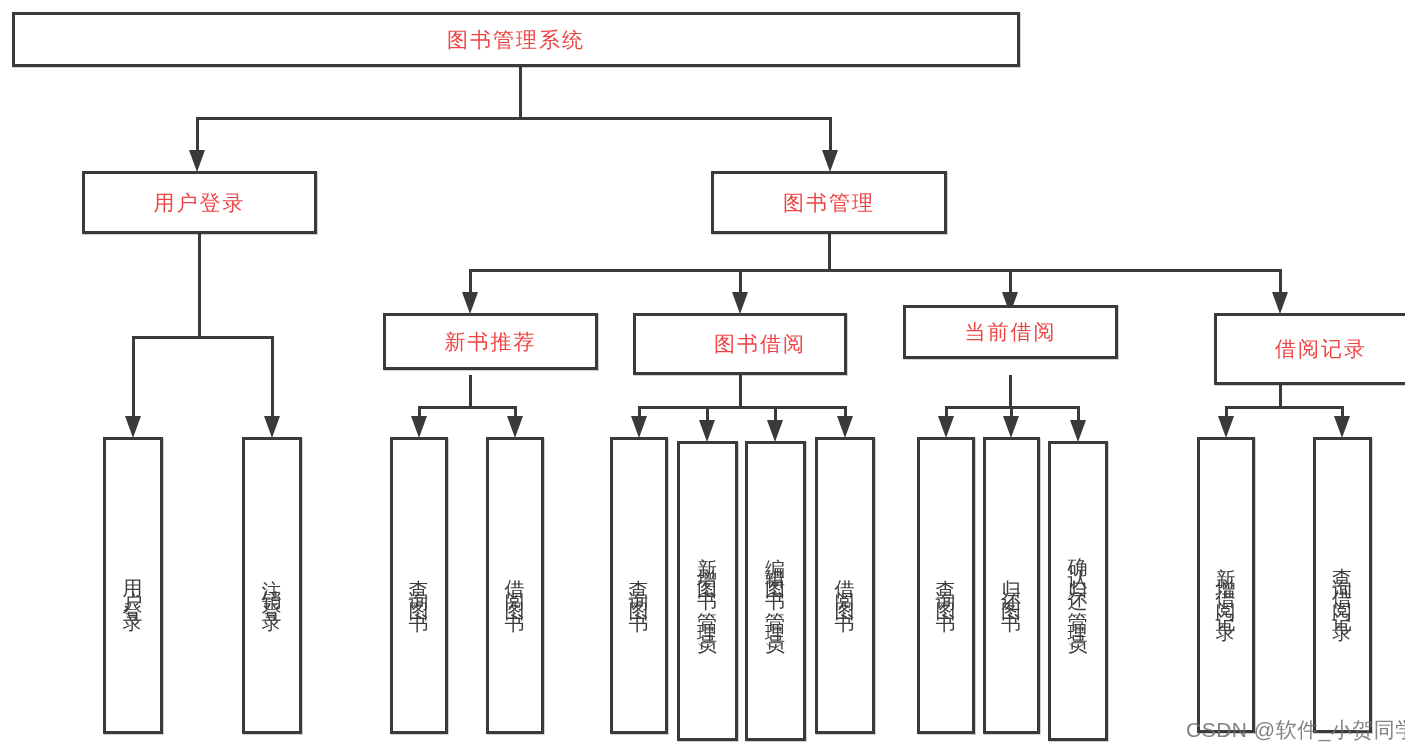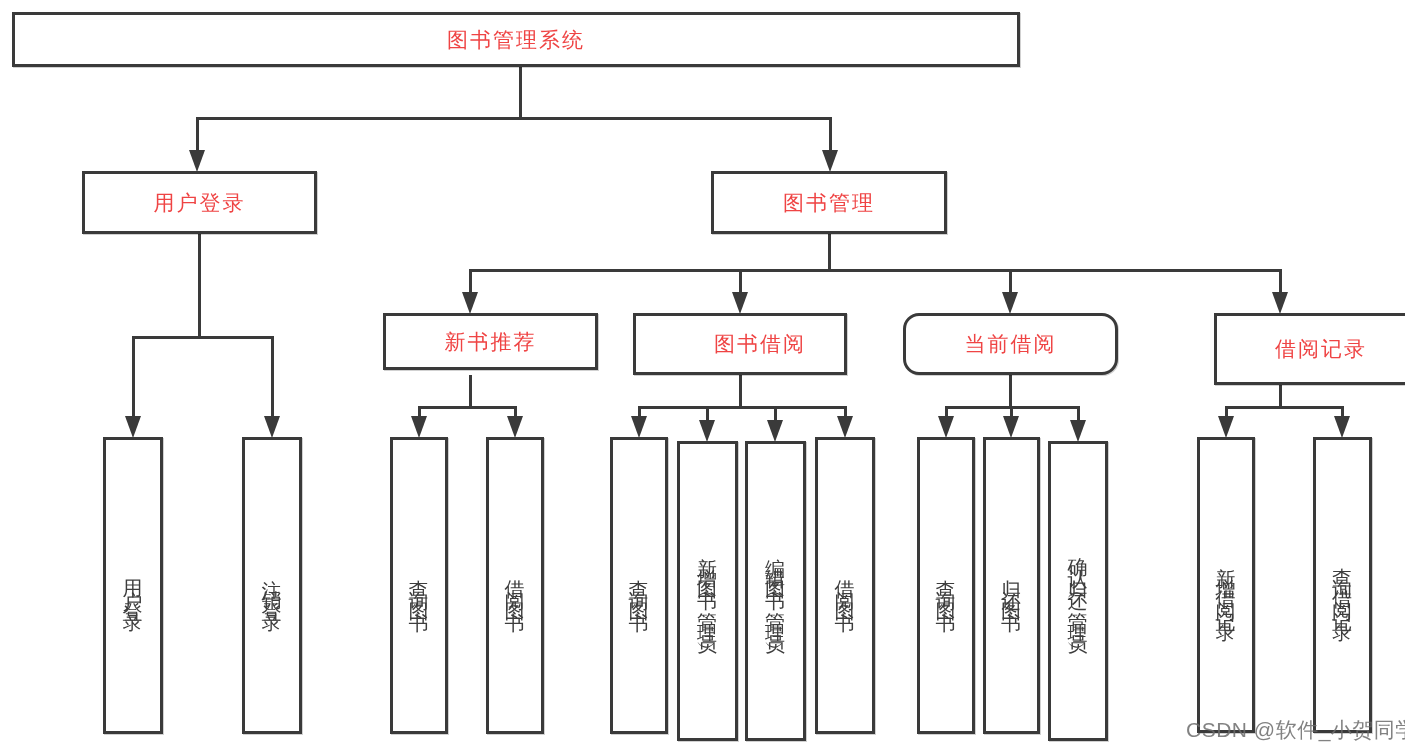--- a/index.html
+++ b/index.html
@@ -93,21 +93,21 @@
   <div class="node hnode" style="left:711px; top:171px; width:236px; height:63px;">
     <span>图书管理</span>
   </div>
 
   <div class="node hnode" style="left:363px; top:313px; width:215px; height:57px;margin-left:20px;">
     <span>新书推荐</span>
   </div>
   <div class="node hnode" style="left:633px; top:313px; width:214px; height:62px;padding-left:40px;">
     <span>图书借阅</span>
   </div>
-  <div class="node hnode" style="left:903px; top:313px; width:215px; height:62px;border-radius:16px;">
+  <div class="node hnode" style="left:903px; top:305px; width:215px; height:54px;">
     <span>当前借阅</span>
   </div>
   <div class="node hnode" style="left:1214px; top:313px; width:214px; height:72px;">
     <span>借阅记录</span>
   </div>
 
   <div class="node vnode" style="left:103px; top:437px; width:60px; height:297px;">
     <span>用户登录</span>
   </div>
   <div class="node vnode" style="left:242px; top:437px; width:60px; height:297px;">

